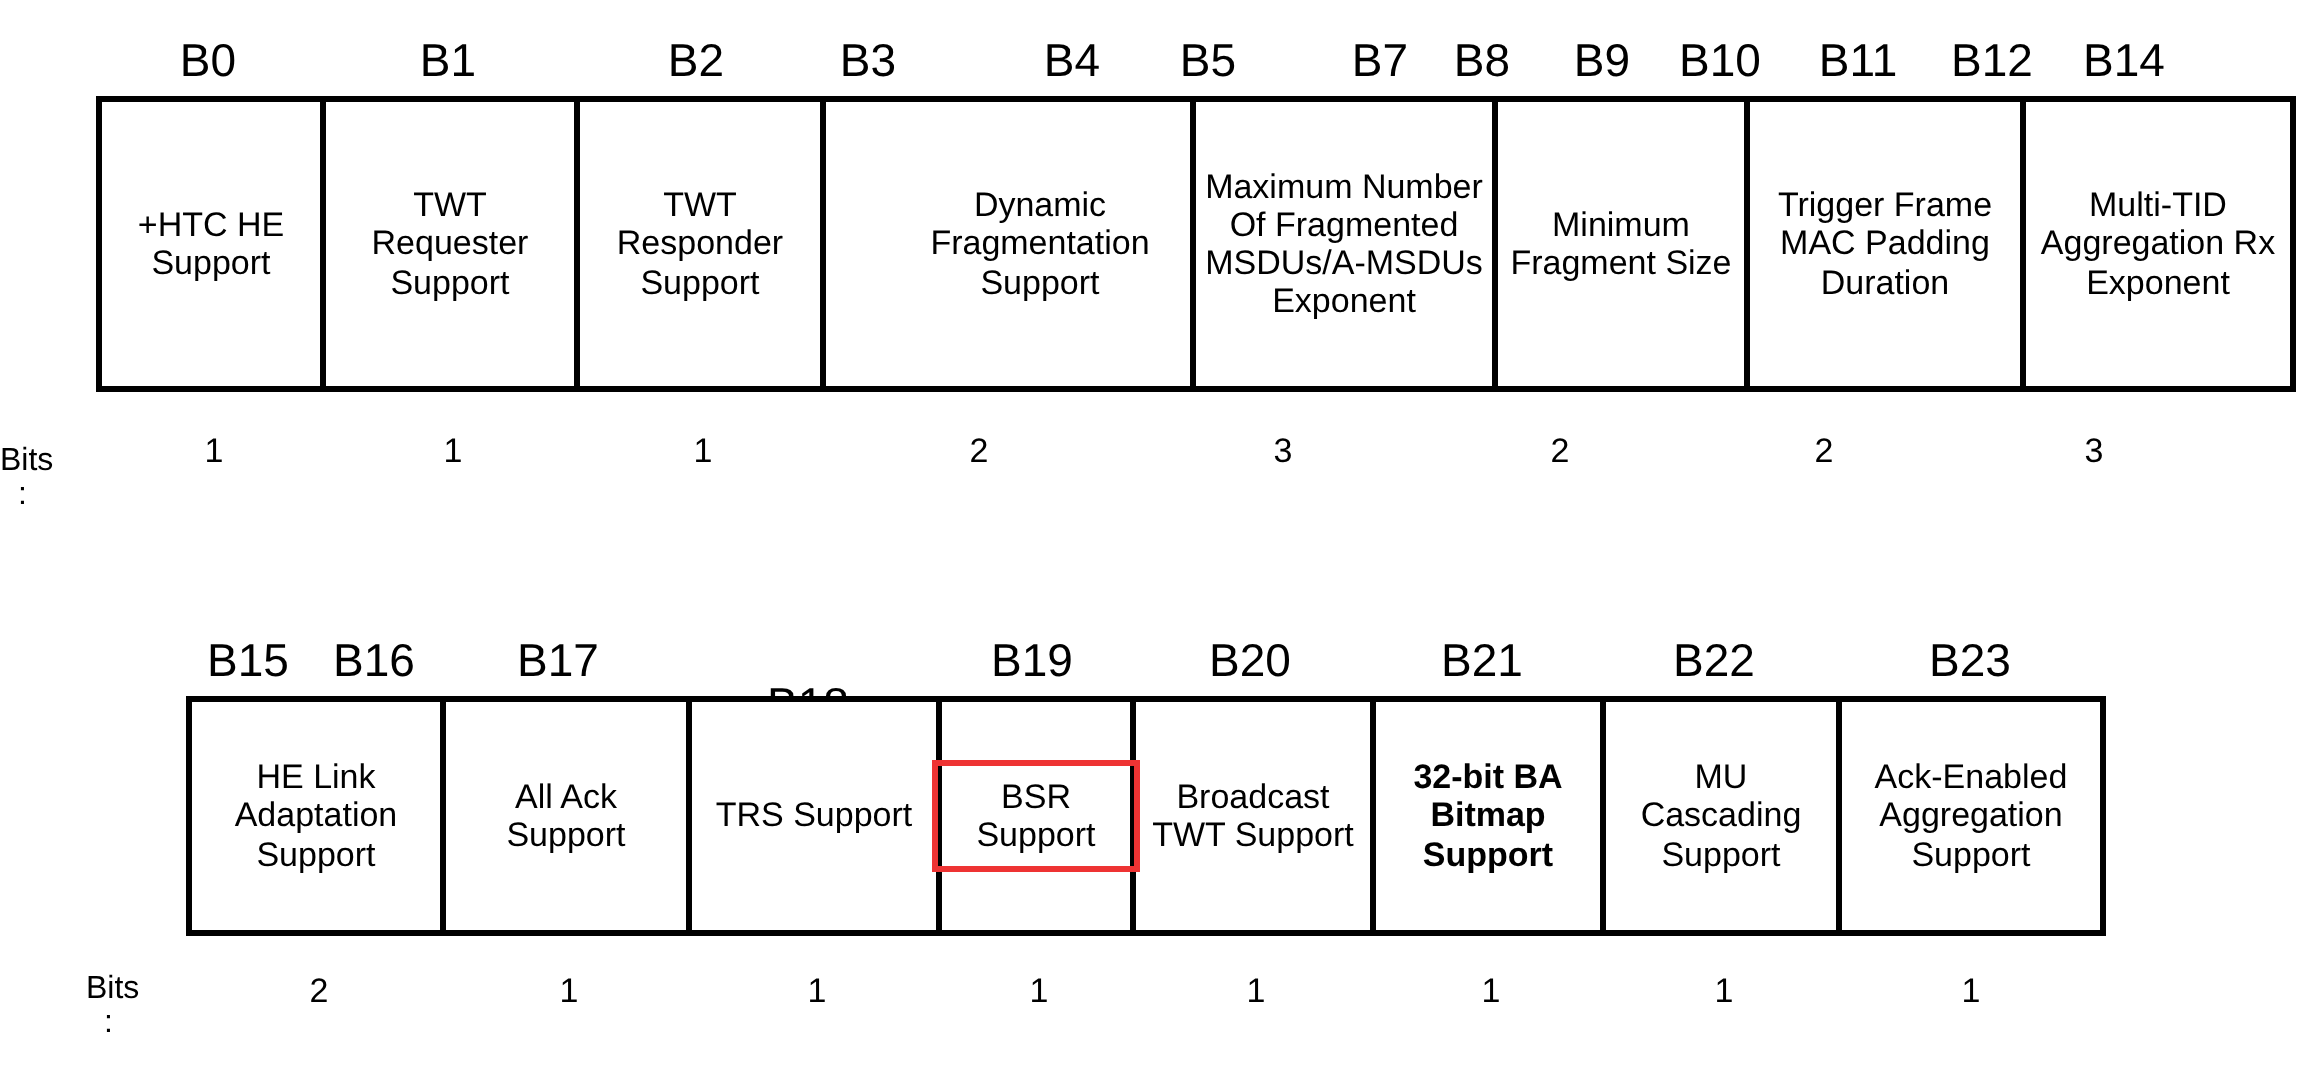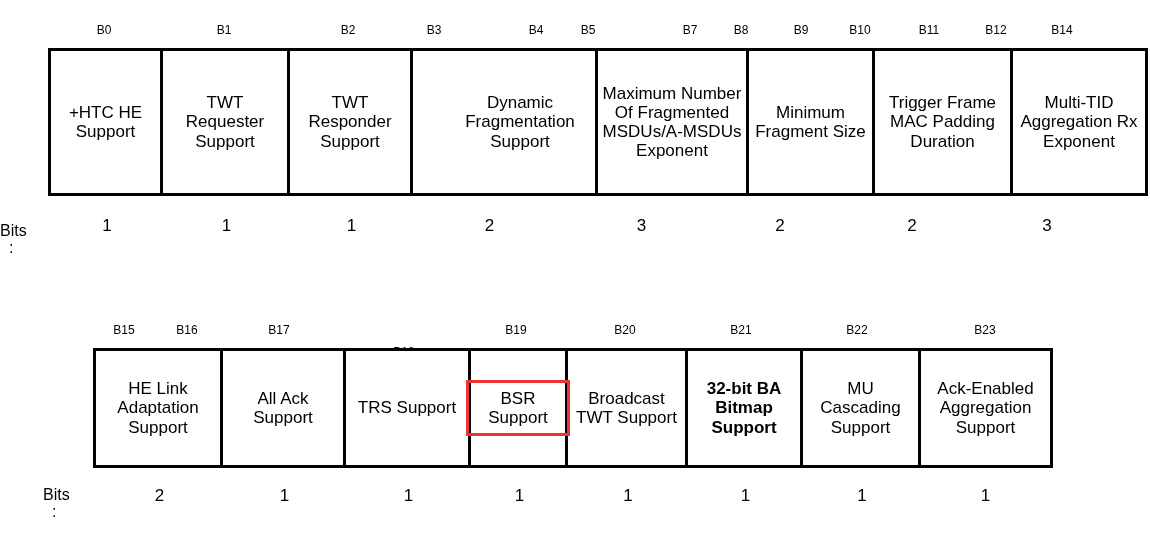--- a/index.html
+++ b/index.html
@@ -31,21 +31,21 @@
   .bitlabels {
     position: absolute;
     left: 0;
     top: 0;
     height: 24px;
     width: 100%;
   }
   .bitlabel {
     position: absolute;
     top: 0;
-    font-size: 12px;
+    font-size: 23px;
     line-height: 24px;
     text-align: right;
     white-space: nowrap;
     transform: translateX(-50%);
   }
 
   
   .fieldtable {
     position: absolute;
     display: flex;
@@ -114,21 +114,21 @@
 <div class="diagram">
 
   <div class="bitrow" style="left:0; top:18px; width:1150px;">
 
     <div class="bitlabels">
         <span class="bitlabel" style="left: 104px;">B0</span>
         <span class="bitlabel" style="left: 224px;">B1</span>
         <span class="bitlabel" style="left: 348px;">B2</span>
         <span class="bitlabel" style="left: 434px;">B3</span>
         <span class="bitlabel" style="left: 536px;">B4</span>
-        <span class="bitlabel" style="left: 588px;">B5</span>
+        <span class="bitlabel" style="left: 604px;">B5</span>
         <span class="bitlabel" style="left: 690px;">B7</span>
         <span class="bitlabel" style="left: 741px;">B8</span>
         <span class="bitlabel" style="left: 801px;">B9</span>
         <span class="bitlabel" style="left: 860px;">B10</span>
         <span class="bitlabel" style="left: 929px;">B11</span>
         <span class="bitlabel" style="left: 996px;">B12</span>
         <span class="bitlabel" style="left: 1062px;">B14</span>
       </div>
 
     <div class="fieldtable" style="left:48px; top:30px; height:148px;">

